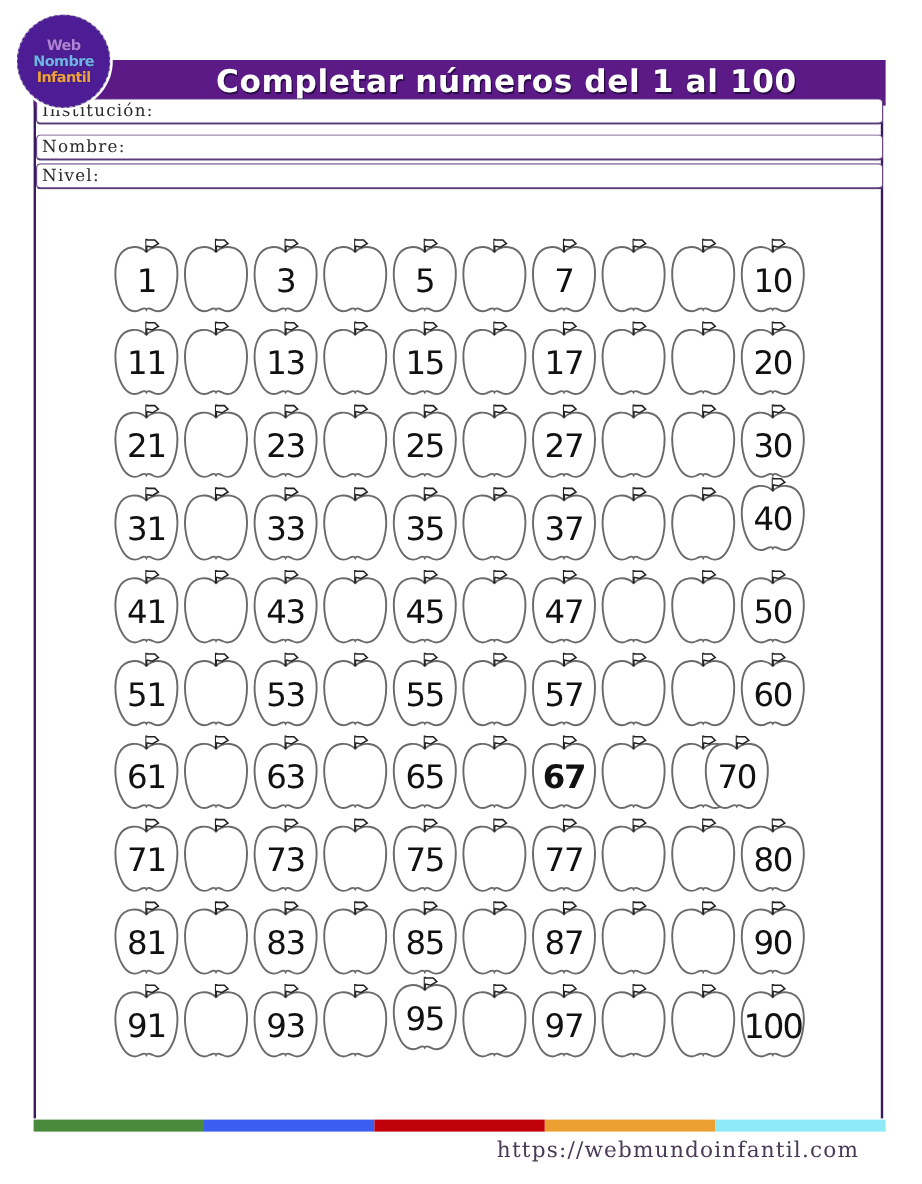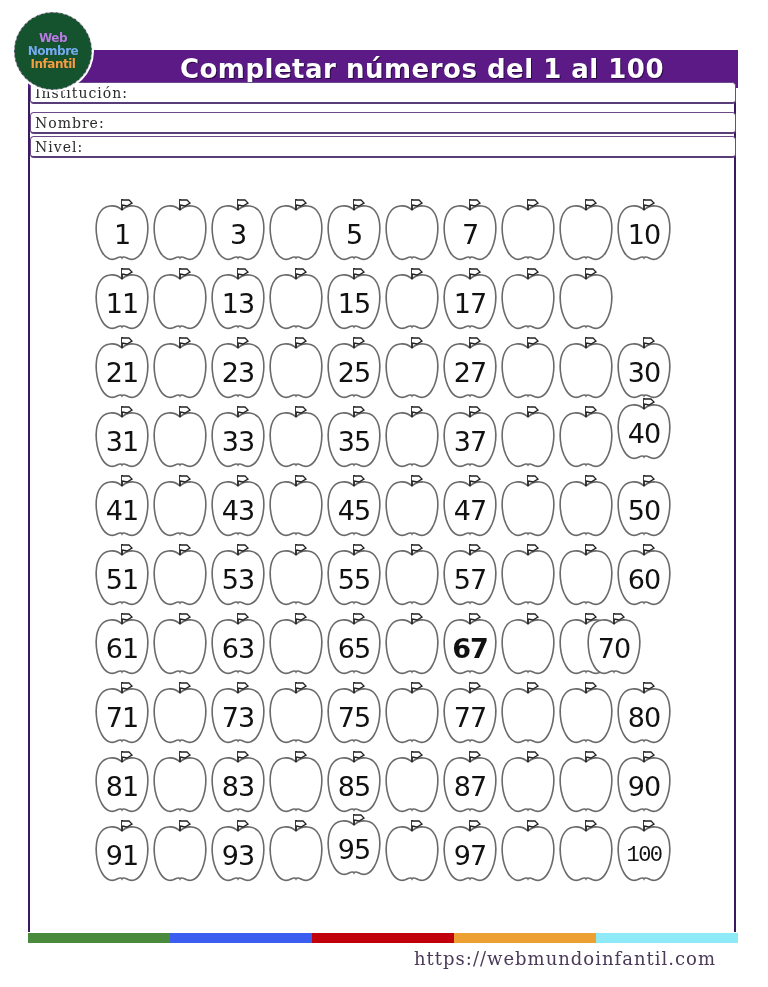--- a/index.html
+++ b/index.html
@@ -21,21 +21,21 @@
     .title {
       position: absolute; left: 0; top: 50px; width: 768px; height: 38px;
       text-align: center; line-height: 38px;
       font-family: "DejaVu Sans", sans-serif; font-weight: bold;
       font-size: 26px; color: #ffffff; letter-spacing: 0.5px;
       text-shadow: 1px 1px 0 #2a0a44;
       padding-left: 20px; box-sizing: border-box; margin-left: 28px;
     }
     .logo {
       position: absolute; left: 14px; top: 12px; width: 76px; height: 76px;
-      border-radius: 50%; background: #14532d;
+      border-radius: 50%; background: #4c1d95;
       border: 1px dashed #9a8aa8;
       display: flex; flex-direction: column; align-items: center; justify-content: center;
       z-index: 3;
       box-shadow: 0 0 0 2px #ffffff;
     }
     .logo span {
       display: block; font-family: "DejaVu Sans", sans-serif; font-weight: bold;
       font-size: 12px; line-height: 13px; letter-spacing: -0.5px;
       text-shadow: 0 0 1px #333;
     }
@@ -59,21 +59,21 @@
     }
     .apple {
       position: absolute; width: 56px; height: 66px;
     }
     .apple svg { position: absolute; left: 0; top: 0; }
     .apple .num {
       position: absolute; left: 0; top: 22px; width: 56px; text-align: center;
       font-family: "DejaVu Sans", sans-serif; font-size: 27px; color: #111111;
       line-height: 34px; letter-spacing: -1px;
     }
-    .apple .num.small { font-size: 22px; letter-spacing: -1.5px; font-family: Liberation Mono, monospace; }
+    .apple .num.small { font-size: 28px; letter-spacing: -1.5px; }
     .color-bar {
       position: absolute; left: 28px; top: 933px; width: 710px; height: 10px;
       display: flex;
     }
     .color-bar div { flex: 1; height: 100%; }
     .footer-url {
       position: absolute; right: 52px; top: 948px;
       font-family: "DejaVu Serif", serif; font-size: 18px; color: #4a3a58;
       letter-spacing: 1px;
     }
@@ -247,20 +247,28 @@
       <div class="num"></div>
     </div>
     <div class="apple" style="left: 464px; top: 69px;">
       <svg width="56" height="66" viewBox="0 0 56 66">
         <path d="M28 14 C22 8 10 8 5 18 C0 28 2 46 8 56 C12 63 18 65 23 62 C25 61 27 60 28 62 C29 60 31 61 33 62 C38 65 44 63 48 56 C54 46 56 28 51 18 C46 8 34 8 28 14 Z" fill="#ffffff" stroke="#6a6a6a" stroke-width="1.6"></path>
         <path d="M28 14 L28 3" stroke="#222" stroke-width="1.8" fill="none"></path>
         <path d="M28 4 L35 4 L38 7 L33 10 L28 9" stroke="#222" stroke-width="1.3" fill="#ffffff"></path>
       </svg>
       <div class="num"></div>
     </div>
+    <div class="apple" style="left: 522px; top: 69px;">
+      <svg width="56" height="66" viewBox="0 0 56 66">
+        <path d="M28 14 C22 8 10 8 5 18 C0 28 2 46 8 56 C12 63 18 65 23 62 C25 61 27 60 28 62 C29 60 31 61 33 62 C38 65 44 63 48 56 C54 46 56 28 51 18 C46 8 34 8 28 14 Z" fill="#ffffff" stroke="#6a6a6a" stroke-width="1.6"></path>
+        <path d="M28 14 L28 3" stroke="#222" stroke-width="1.8" fill="none"></path>
+        <path d="M28 4 L35 4 L38 7 L33 10 L28 9" stroke="#222" stroke-width="1.3" fill="#ffffff"></path>
+      </svg>
+      <div class="num">20</div>
+    </div>
     <div class="apple" style="left: 0px; top: 138px;">
       <svg width="56" height="66" viewBox="0 0 56 66">
         <path d="M28 14 C22 8 10 8 5 18 C0 28 2 46 8 56 C12 63 18 65 23 62 C25 61 27 60 28 62 C29 60 31 61 33 62 C38 65 44 63 48 56 C54 46 56 28 51 18 C46 8 34 8 28 14 Z" fill="#ffffff" stroke="#6a6a6a" stroke-width="1.6"></path>
         <path d="M28 14 L28 3" stroke="#222" stroke-width="1.8" fill="none"></path>
         <path d="M28 4 L35 4 L38 7 L33 10 L28 9" stroke="#222" stroke-width="1.3" fill="#ffffff"></path>
       </svg>
       <div class="num">21</div>
     </div>
     <div class="apple" style="left: 58px; top: 138px;">
       <svg width="56" height="66" viewBox="0 0 56 66">

